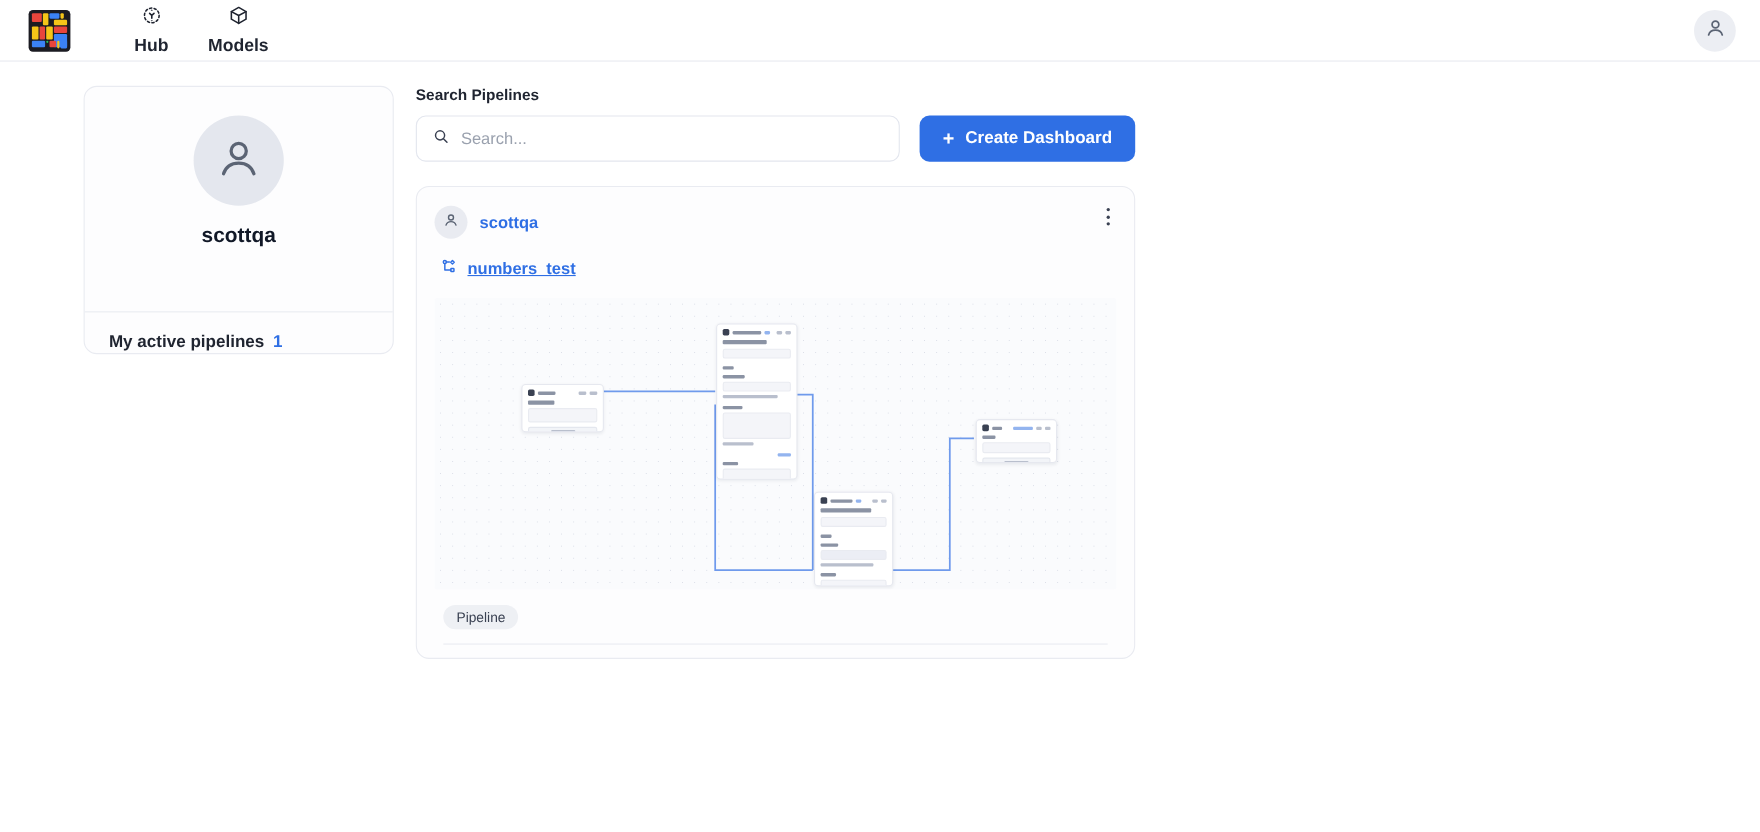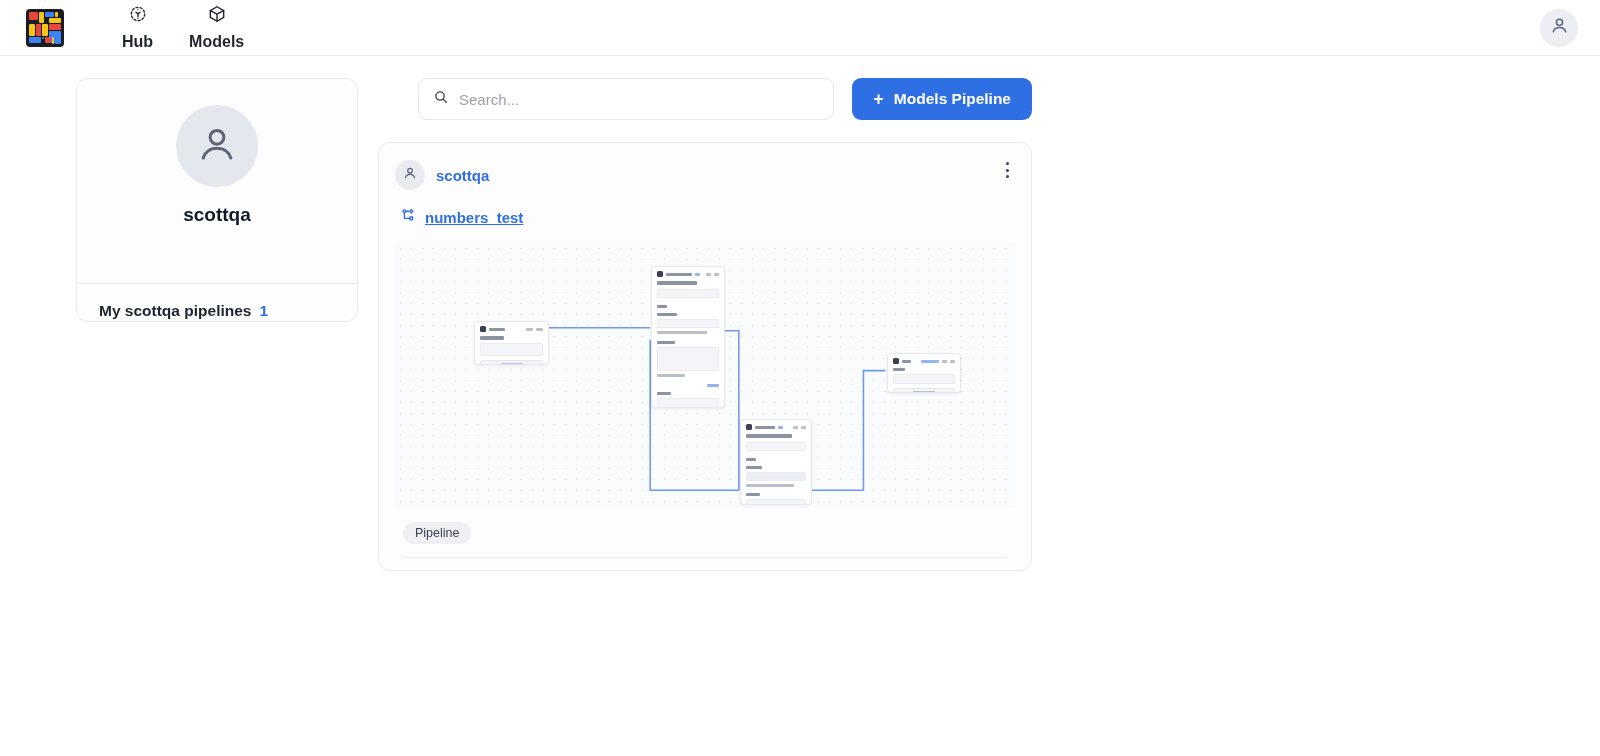--- a/index.html
+++ b/index.html
@@ -126,21 +126,20 @@
   .search-box {
     flex: 1;
     height: 42px;
     border: 1px solid #e3e6ee;
     border-radius: 9px;
     background: #ffffff;
     display: flex;
     align-items: center;
     gap: 10px;
     padding: 0 14px;
-    margin-left: 40px;
   }
   .search-box input {
     border: none; outline: none;
     font-size: 15px;
     font-family: inherit;
     color: #1f2430;
     background: transparent;
     flex: 1;
     height: 100%;
   }
@@ -353,42 +352,43 @@
       <span>
         <svg width="46" height="46" viewBox="0 0 24 24" fill="none" stroke="#5b6474" stroke-width="1.55" stroke-linecap="round">
           <circle cx="12" cy="8.5" r="3.6"></circle>
           <path d="M4.8 19.3c1.1-3.5 3.9-5.1 7.2-5.1s6.1 1.6 7.2 5.1"></path>
         </svg>
       </span>
     </div>
     <div class="profile-name">scottqa</div>
     <div class="profile-sep"></div>
     <div class="profile-stat">
-      <span>My scottqa pipelines</span>
+      <span>My active pipelines</span>
       <span class="count">1</span>
     </div>
   </div>
 
   <div class="main">
 
+    <div class="search-label">Search Pipelines</div>
 
     <div class="search-row">
       <div class="search-box">
         <span>
           <svg width="16" height="16" viewBox="0 0 24 24" fill="none" stroke="#3a4152" stroke-width="2" stroke-linecap="round">
             <circle cx="10.6" cy="10.6" r="6.2"></circle>
             <path d="M15.2 15.2L20 20"></path>
           </svg>
         </span>
         <input type="text" placeholder="Search..." style="">
       </div>
 
       <button class="create-btn">
         <span class="plus">+</span>
-        <span>Models Pipeline</span>
+        <span>Create Dashboard</span>
       </button>
     </div>
 
     <div class="pipeline-card">
 
       <div class="pc-owner">
         <div class="pc-owner-avatar">
           <span>
             <svg width="16" height="16" viewBox="0 0 24 24" fill="none" stroke="#5b6474" stroke-width="1.9" stroke-linecap="round">
               <circle cx="12" cy="8.6" r="3.4"></circle>

